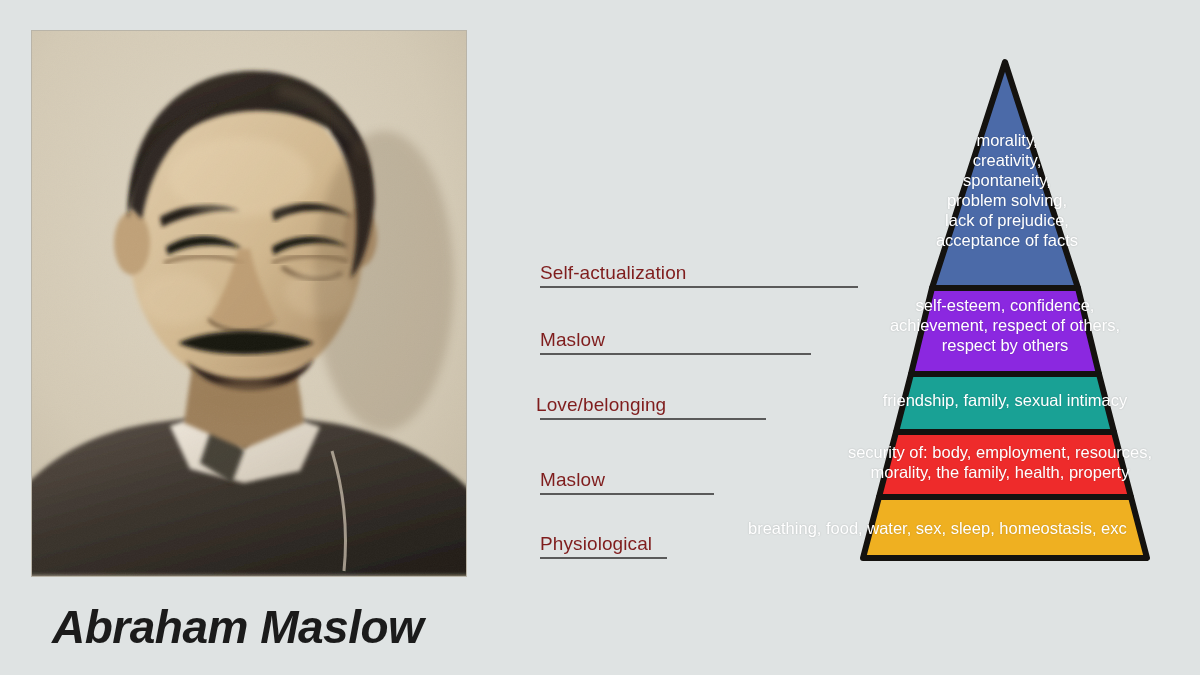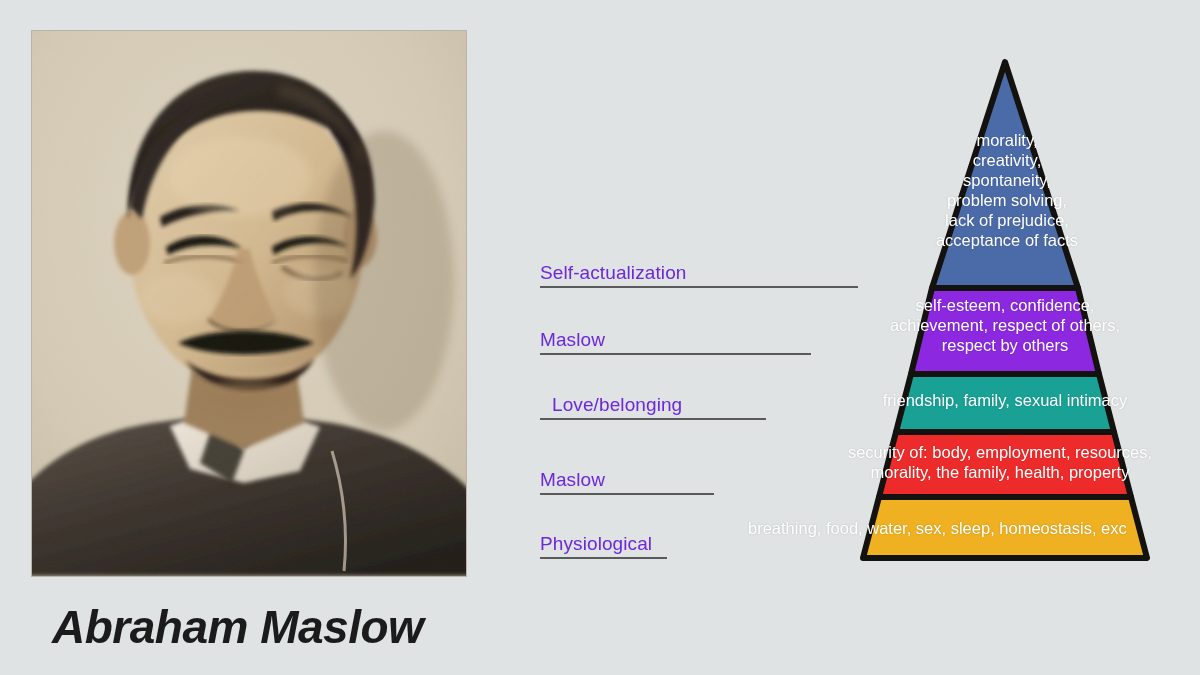--- a/index.html
+++ b/index.html
@@ -59,21 +59,21 @@
     position: absolute;
     left: 0; top: 0;
     width: 700px;
     height: 540px;
     overflow: visible;
   }
 
   .tier-label {
     position: absolute;
     font-size: 19px;
-    color: #6d28d9;
+    color: #7f1d1d;
     white-space: nowrap;
     letter-spacing: 0.1px;
   }
 
   .tier-text {
     position: absolute;
     color: #ffffff;
     font-size: 16.5px;
     line-height: 20px;
     text-align: center;
@@ -217,18 +217,18 @@
 problem solving,
 lack of prejudice,
 acceptance of facts</div>
     <div class="tier-text" style="left:305px; top:350px; width:400px;">friendship, family, sexual intimacy</div>
     <div class="tier-text" style="left:285px; top:402px; width:430px;">security of: body, employment, resources,
 morality, the family, health, property</div>
     <div class="tier-text" style="left:248px; top:478px; width:470px; text-align:left;">breathing, food, water, sex, sleep, homeostasis, exc</div>
 
     <div class="tier-label" style="left:40px; top:222px;">Self-actualization</div>
     <div class="tier-label" style="left:40px; top:289px;">Maslow</div>
-    <div class="tier-label" style="left:52px; top:354px;text-align:right;">Love/belonging</div>
+    <div class="tier-label" style="left:36px; top:354px;text-align:right;">Love/belonging</div>
     <div class="tier-label" style="left:40px; top:429px;">Maslow</div>
     <div class="tier-label" style="left:40px; top:493px;">Physiological</div>
   </div>
 
 </div>
 
 </body></html>

